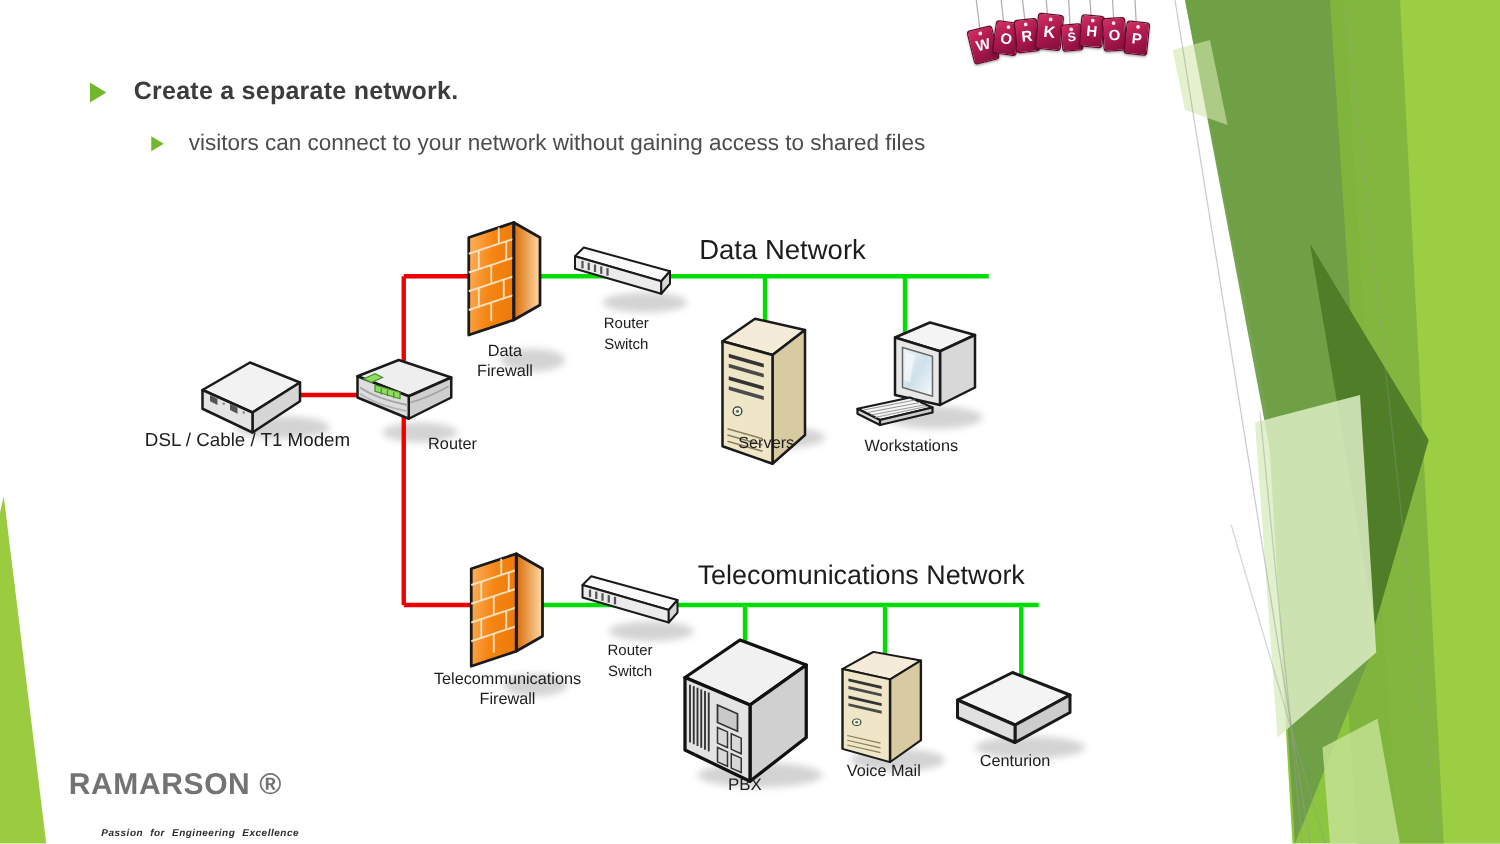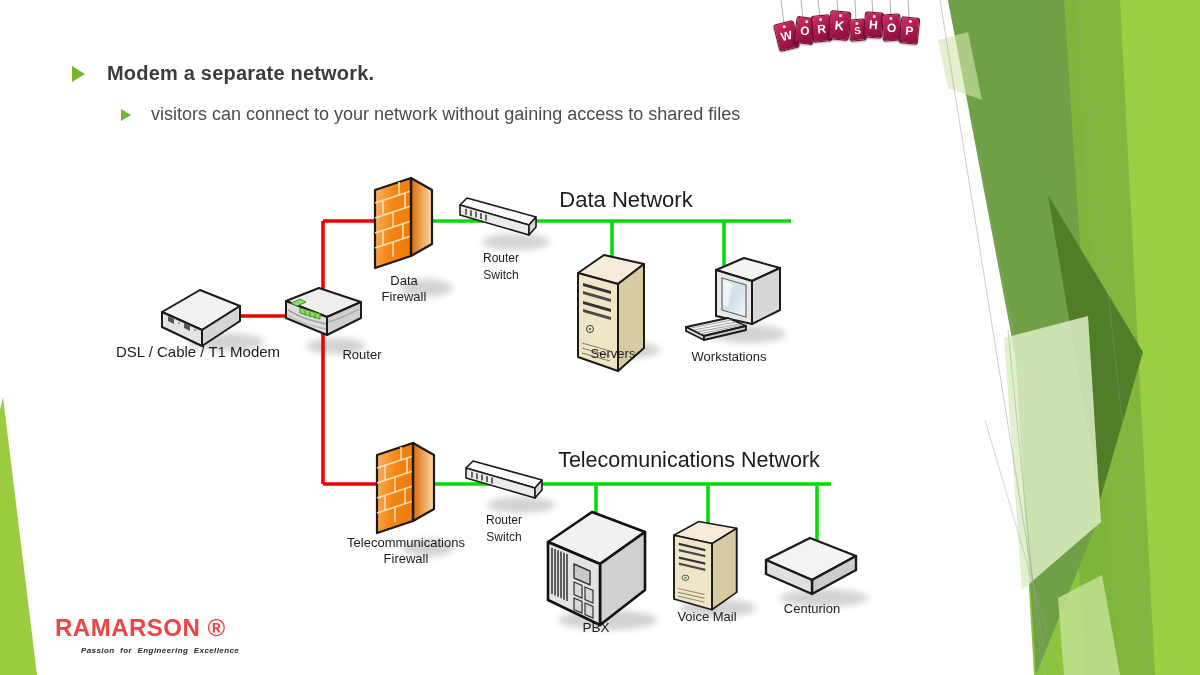--- a/index.html
+++ b/index.html
@@ -35,23 +35,23 @@
   .wtag:nth-of-type(2){ left:795px; top:17px; width:18px; height:25px; transform:rotate(8deg);}
   .wtag:nth-of-type(3){ left:812px; top:15px; width:17px; height:25px; transform:rotate(-6deg);}
   .wtag:nth-of-type(4){ left:829px; top:11px; width:19px; height:27px; transform:rotate(6deg); font-size:13px;}
   .wtag:nth-of-type(5){ left:849px; top:19px; width:15px; height:20px; transform:rotate(-5deg); font-size:10px;}
   .wtag:nth-of-type(6){ left:864px; top:12px; width:17px; height:24px; transform:rotate(5deg);}
   .wtag:nth-of-type(7){ left:882px; top:14px; width:17px; height:25px; transform:rotate(-4deg);}
   .wtag:nth-of-type(8){ left:900px; top:17px; width:17px; height:25px; transform:rotate(6deg);}
 
   
   .brand { position:absolute; left:55px; top:614px; }
-  .brand-name { font-size:24px; font-weight:bold; color:#ef4444; letter-spacing:.5px; }
+  .brand-name { font-size:24px; font-weight:bold; color:#737373; letter-spacing:.5px; }
   .brand-tagline { font-size:8px; font-weight:bold; font-style:italic; color:#2b2b2b;
-    letter-spacing:.4px; word-spacing:3px; margin-top:4px;padding-left:26px; }
+    letter-spacing:.4px; word-spacing:3px; margin-top:20px;padding-left:26px; }
 
   
   .dlabel { font-family:"Liberation Sans", sans-serif; fill:#1c1c1c; }
 </style>
 </head>
 <body>
 
 <div class="slide">
 
   <svg class="layer" width="1200" height="675" viewBox="0 0 1200 675" xmlns="http://www.w3.org/2000/svg">
@@ -118,21 +118,21 @@
         <span>O</span>
       </div>
     <div class="wtag">
         <span class="hole"></span>
         <span>P</span>
       </div>
   </div>
 
   <div class="title-row">
     <span class="tri big"></span>
-    <span class="title-text">Modem a separate network.</span>
+    <span class="title-text">Create a separate network.</span>
   </div>
   <div class="sub-row">
     <span class="tri small"></span>
     <span class="sub-text">visitors can connect to your network without gaining access to shared files</span>
   </div>
 
   <svg class="layer" width="1200" height="675" viewBox="0 0 1200 675" xmlns="http://www.w3.org/2000/svg">
     <defs>
       <filter id="soft" x="-60%" y="-60%" width="220%" height="220%">
         <feGaussianBlur stdDeviation="3"></feGaussianBlur>

